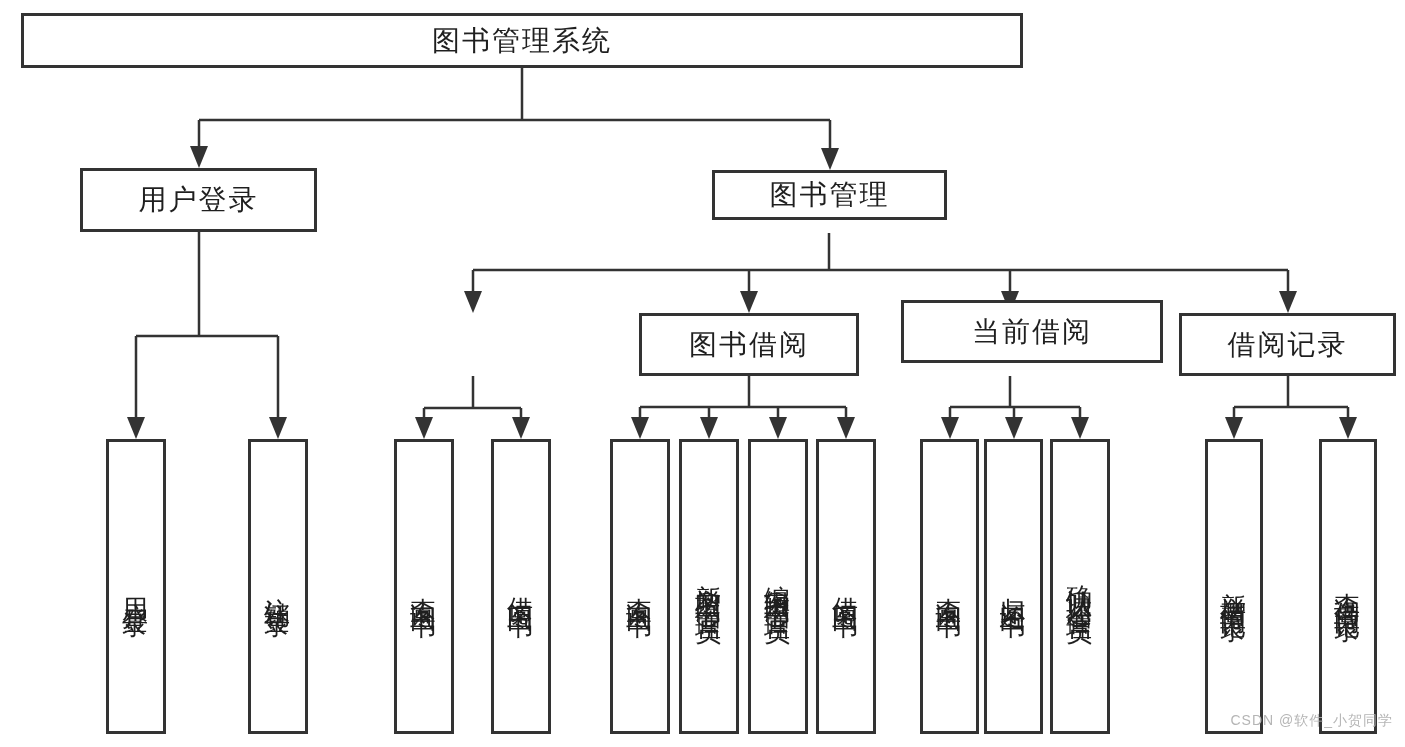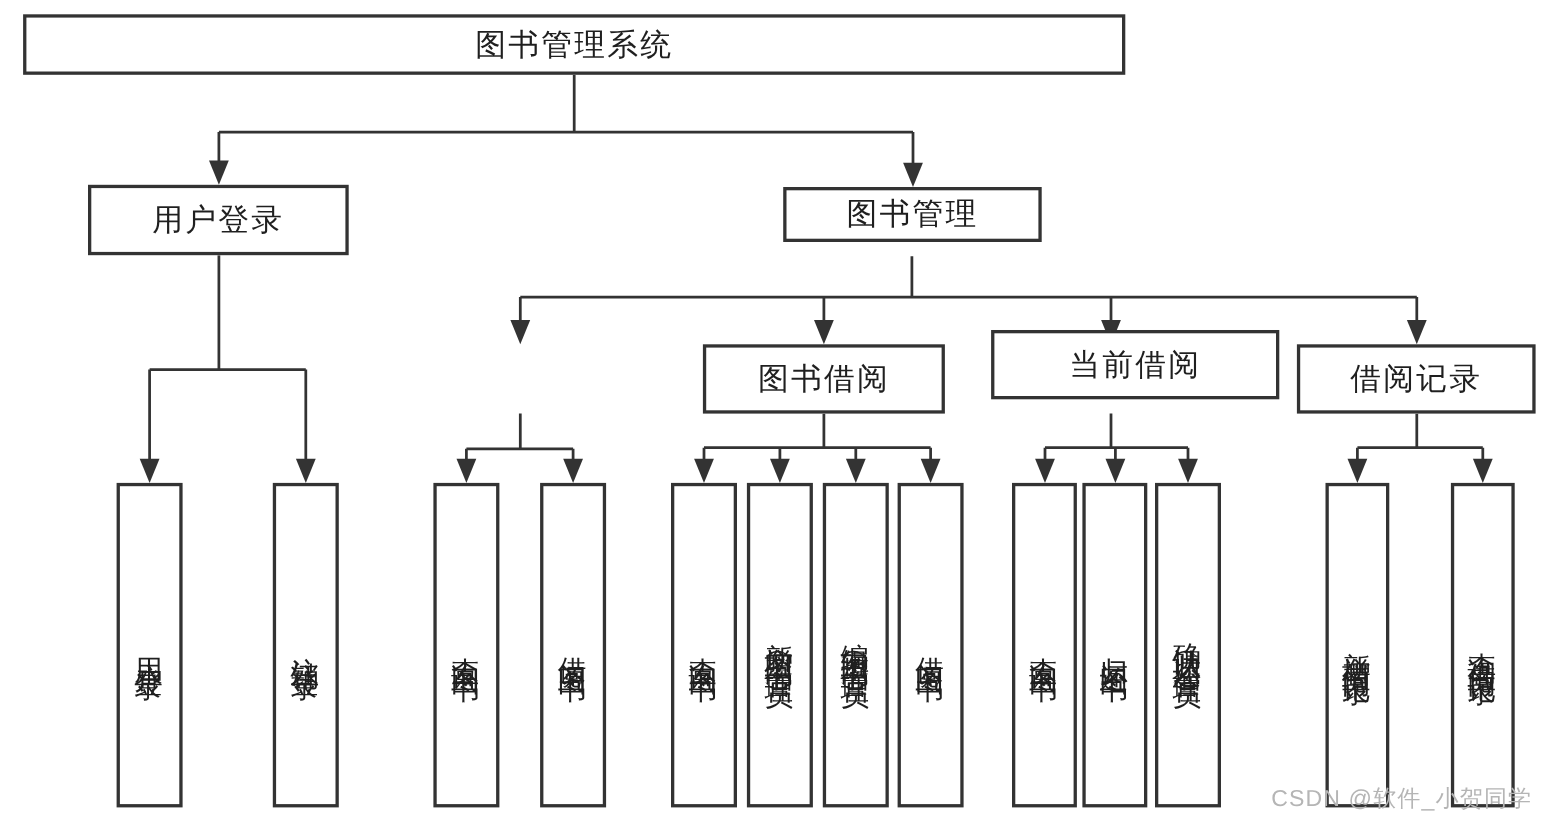--- a/index.html
+++ b/index.html
@@ -37,21 +37,21 @@
     writing-mode: vertical-rl;
     font-size: 26px;
     letter-spacing: 5px;
     white-space: nowrap;
     color: #1f1f1f;
   }
   .watermark {
     position: absolute;
     top: 712px;
     right: 12px;
-    font-size: 21px;
+    font-size: 14px;
     letter-spacing: 1px;
     color: #b5b5b5;
     white-space: nowrap;
   }
 </style>
 </head>
 <body>
 
 <div class="stage">
 

